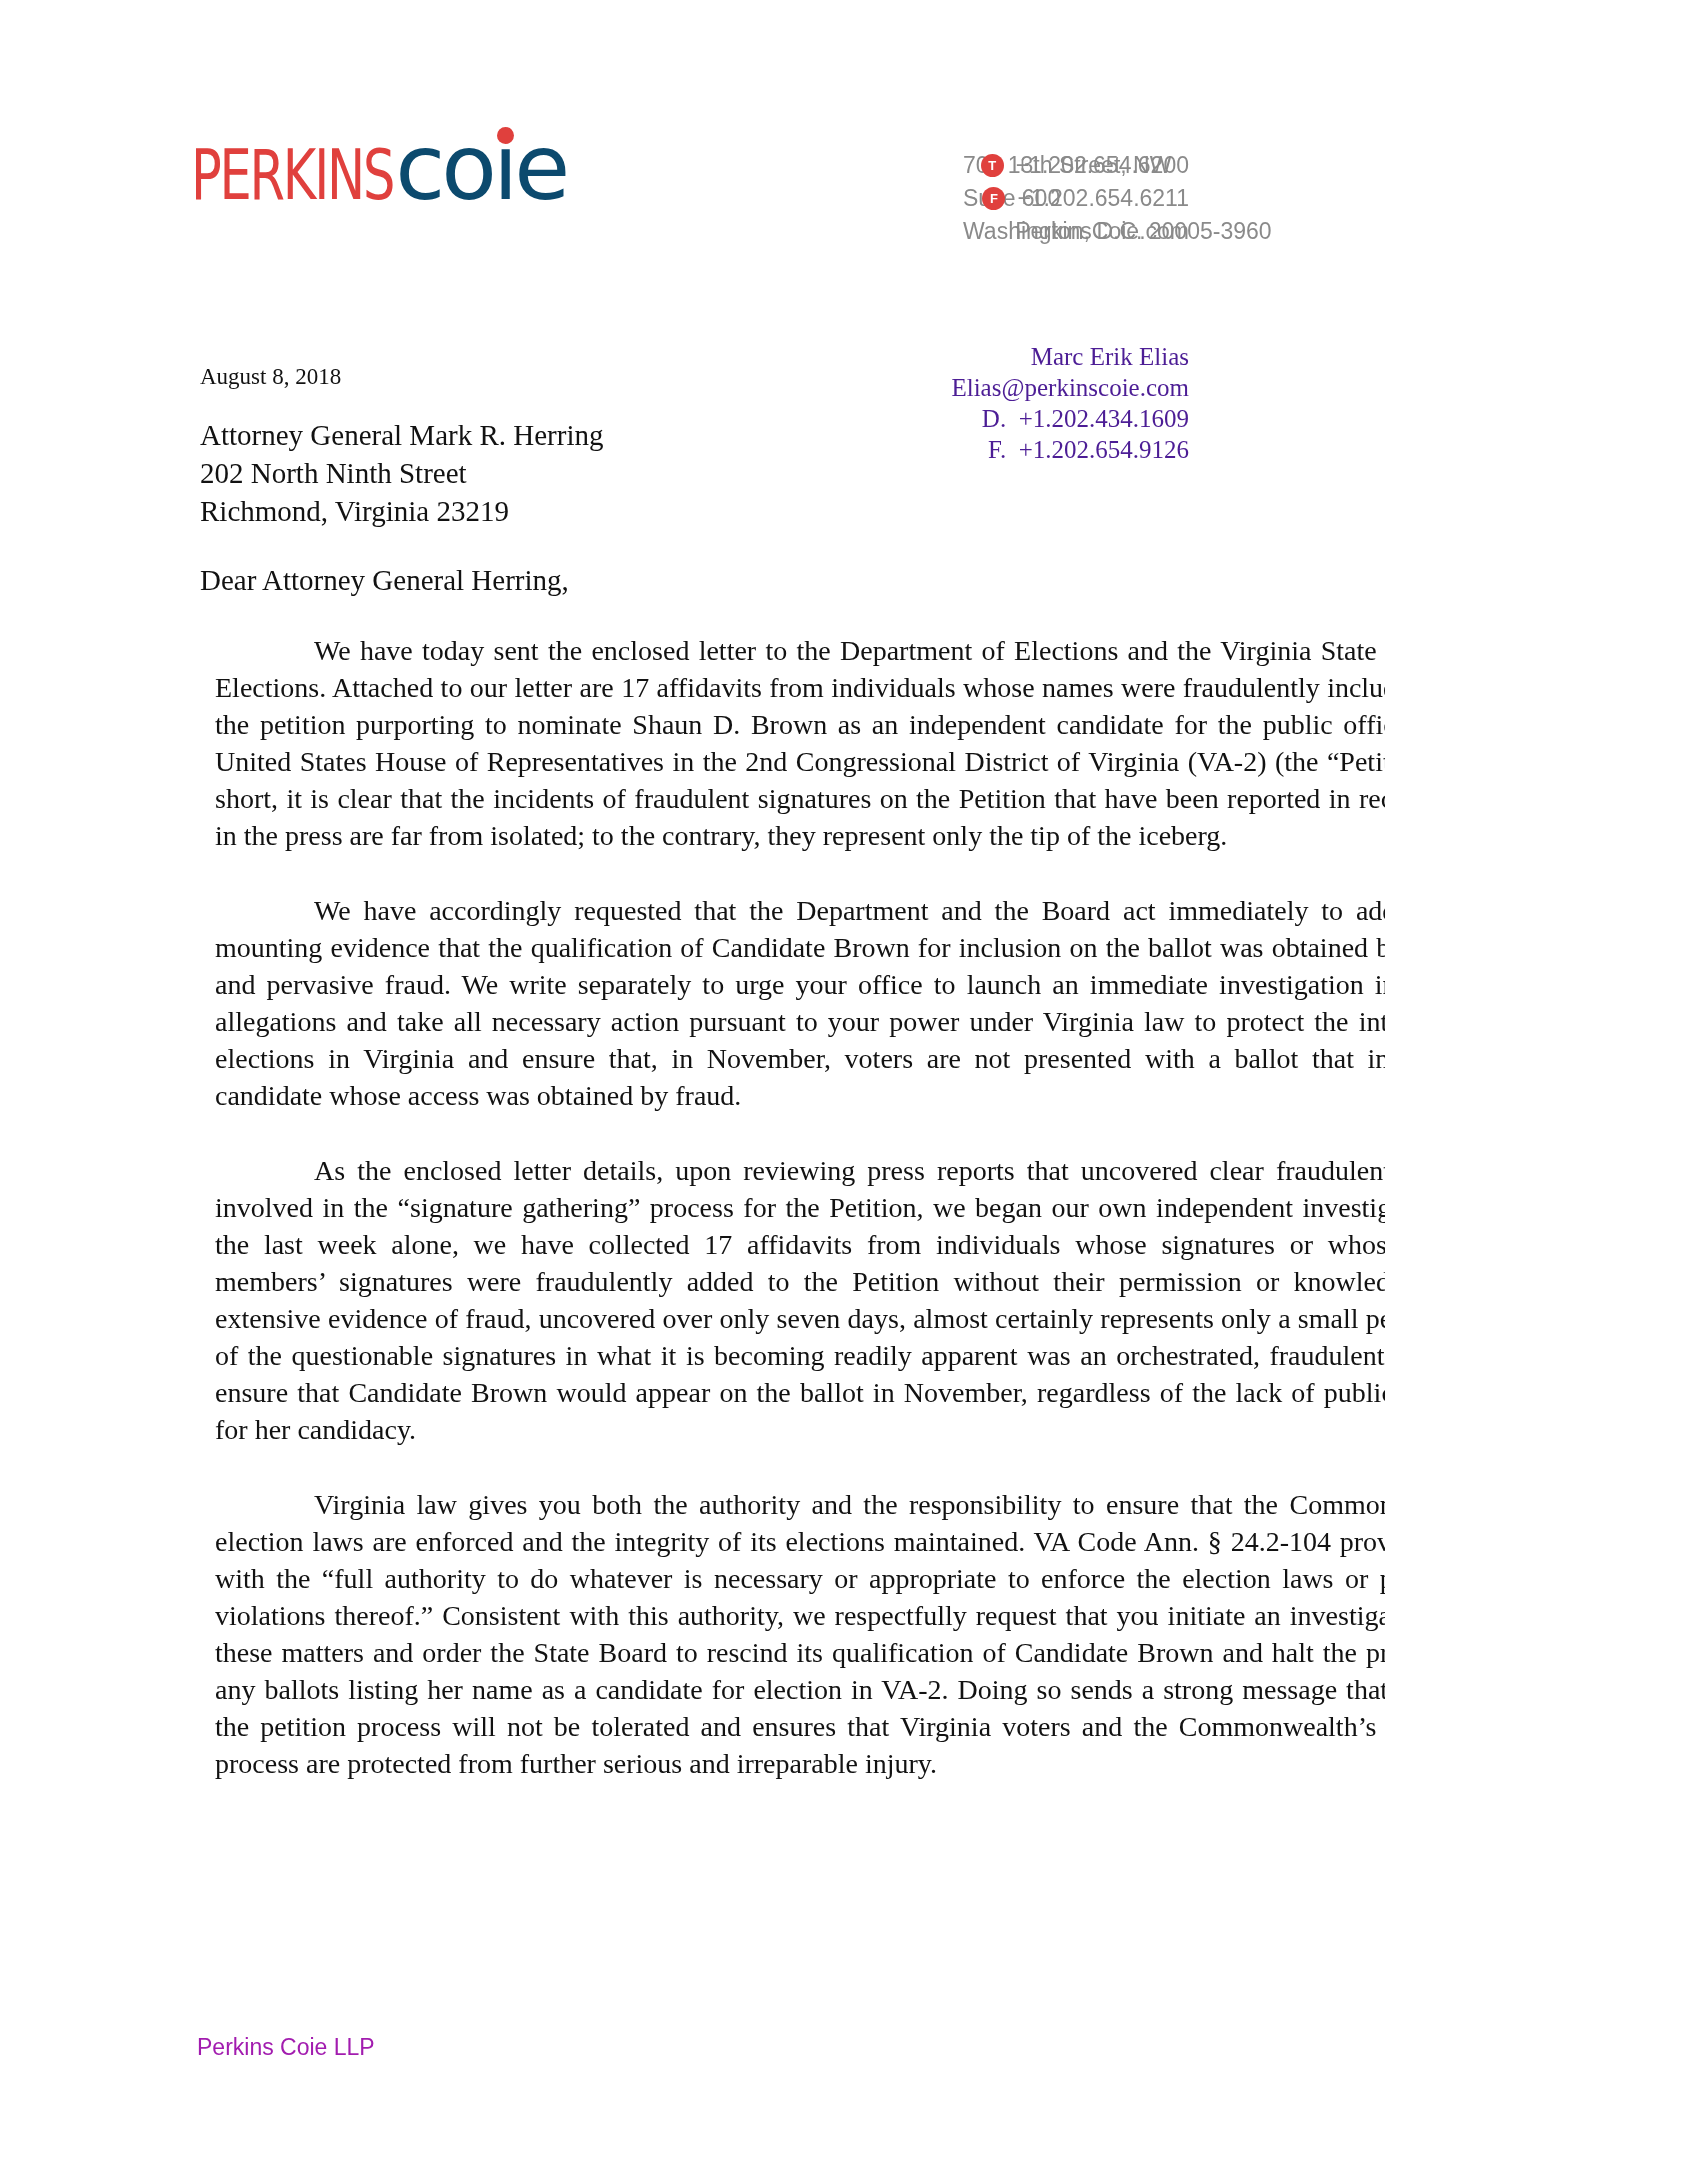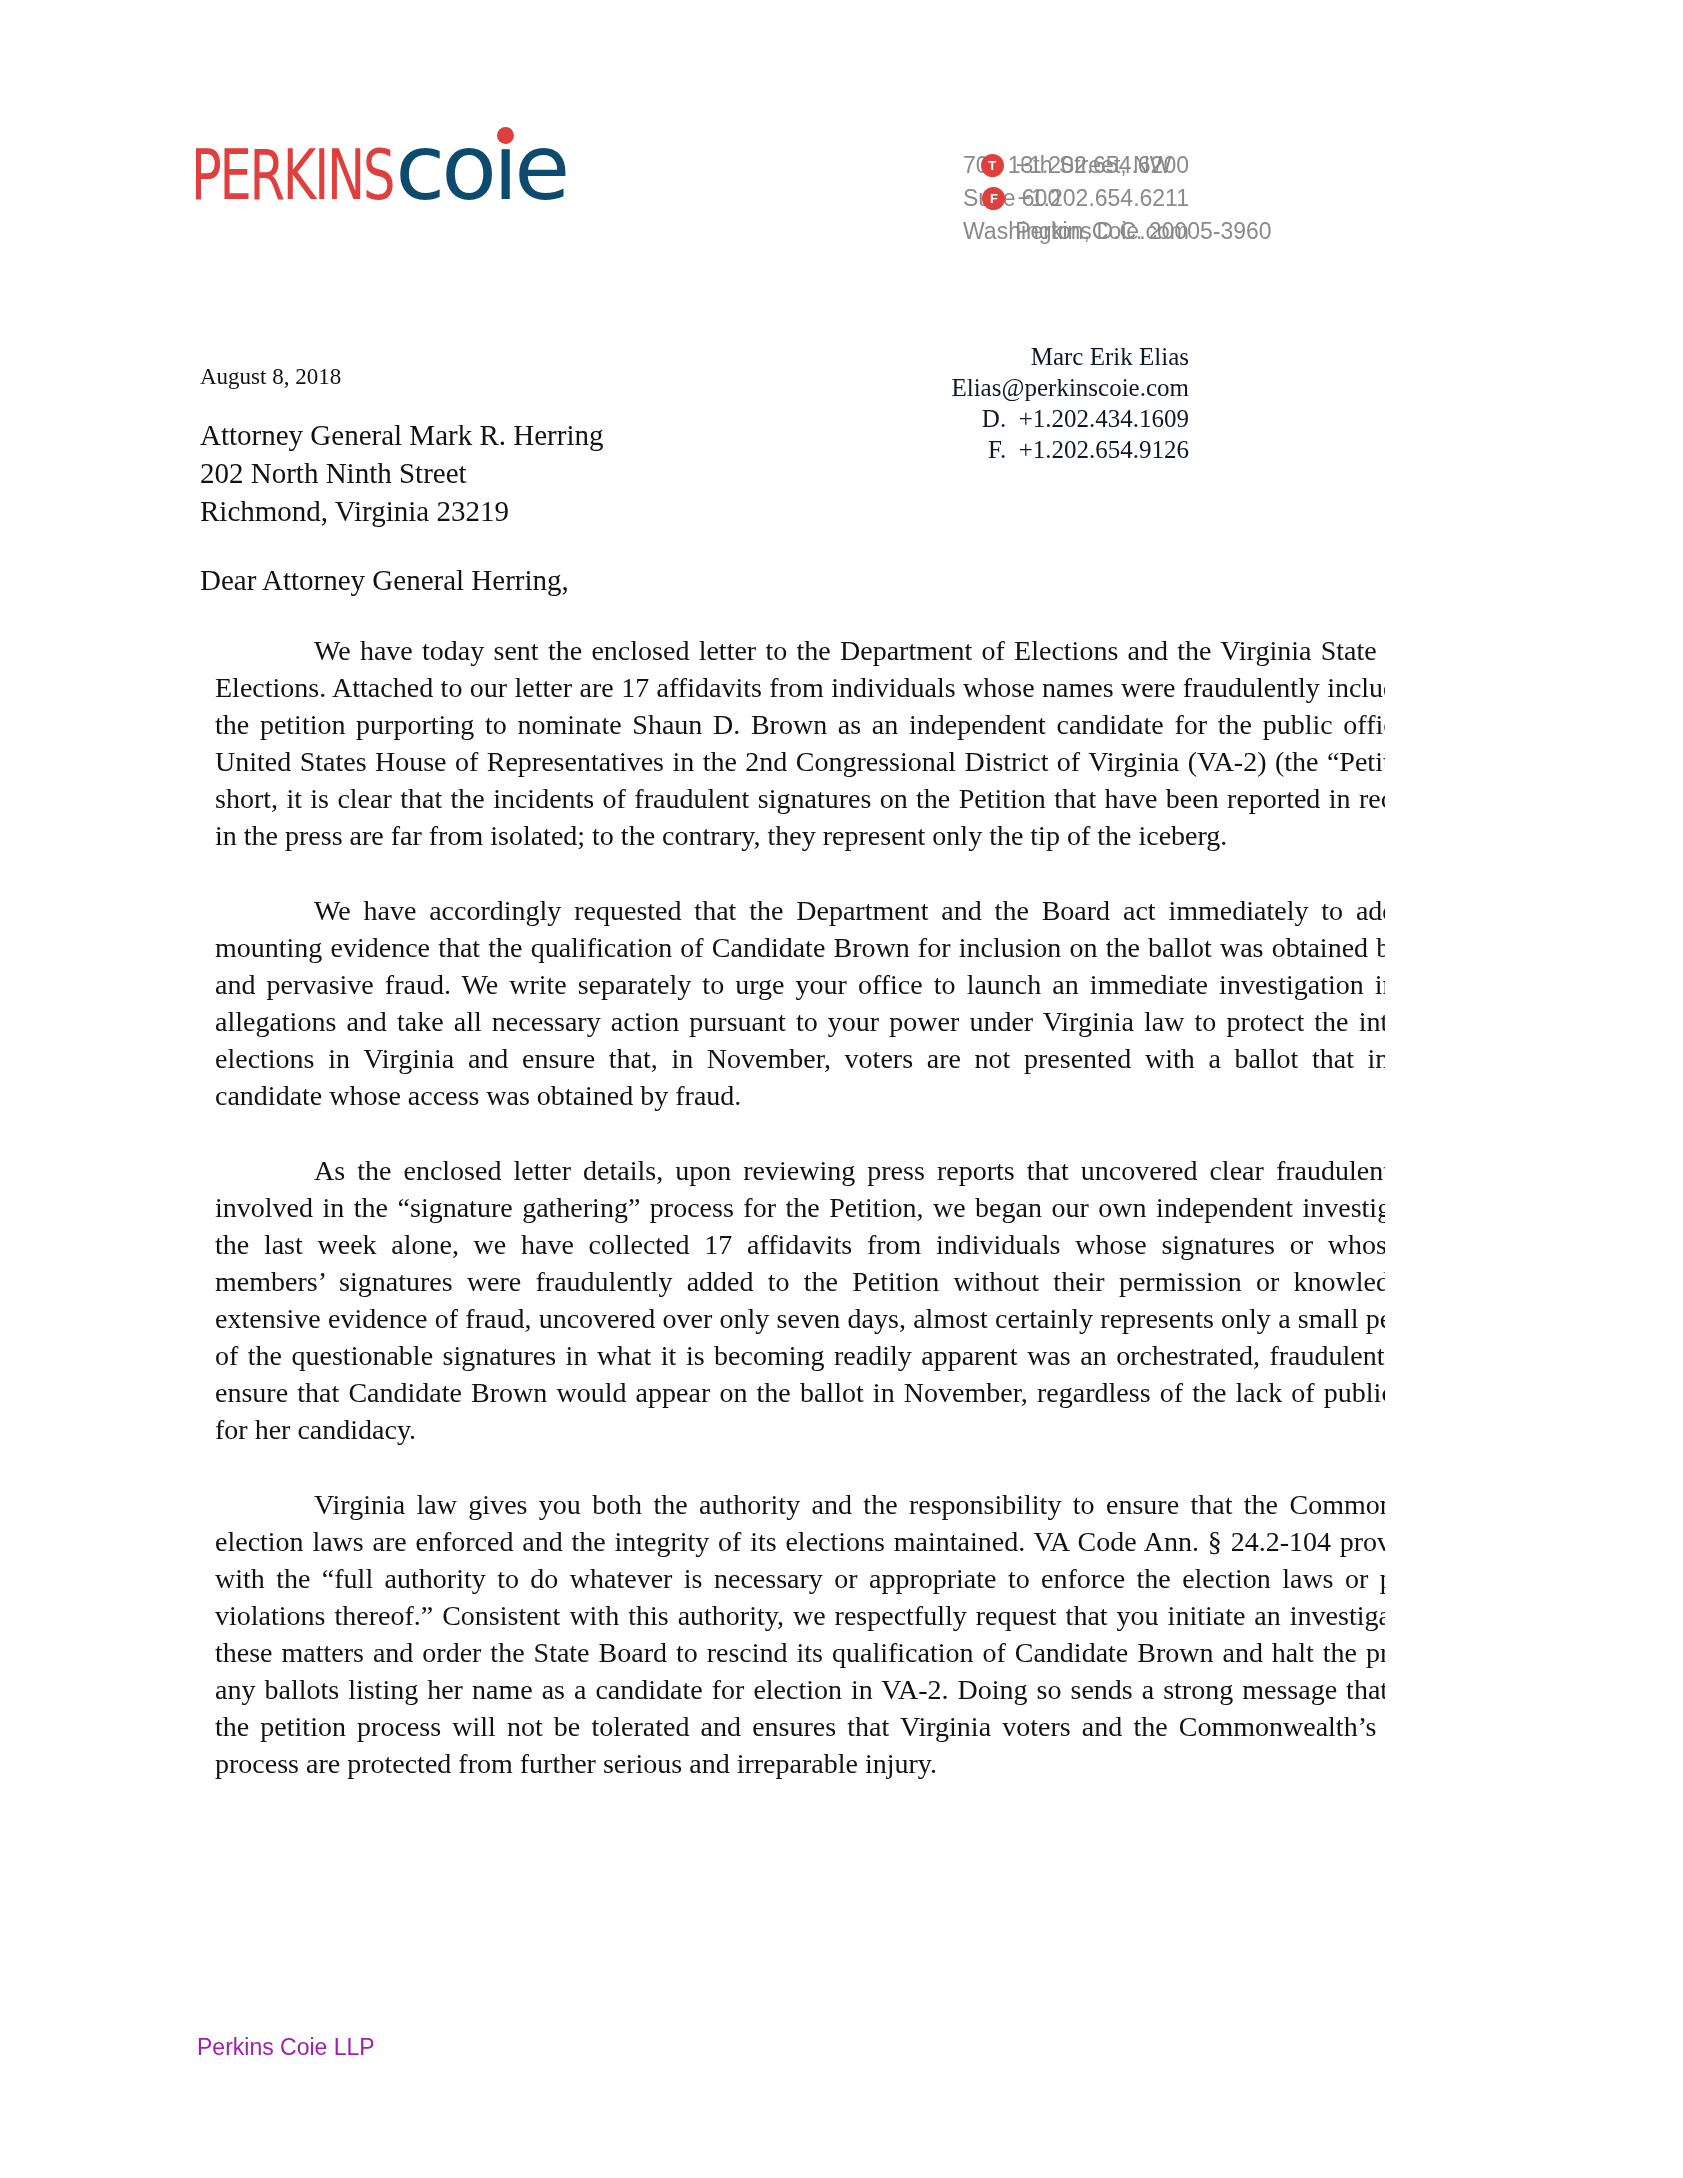--- a/index.html
+++ b/index.html
@@ -98,21 +98,21 @@
   }
 
   
   .sender {
     position: absolute;
     right: 196px;
     top: 341px;
     text-align: right;
     font-size: 25px;
     line-height: 31px;
-    color: #0f172a;
+    color: #4c1d95;
   }
   .sender div { white-space: pre; }
 
   .date {
     position: absolute;
     left: 200px;
     top: 364px;
     font-size: 23px;
   }
 

